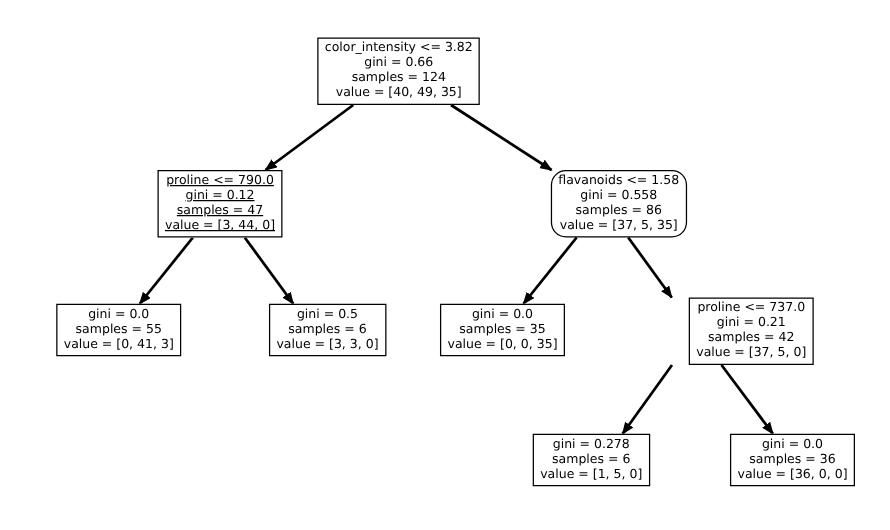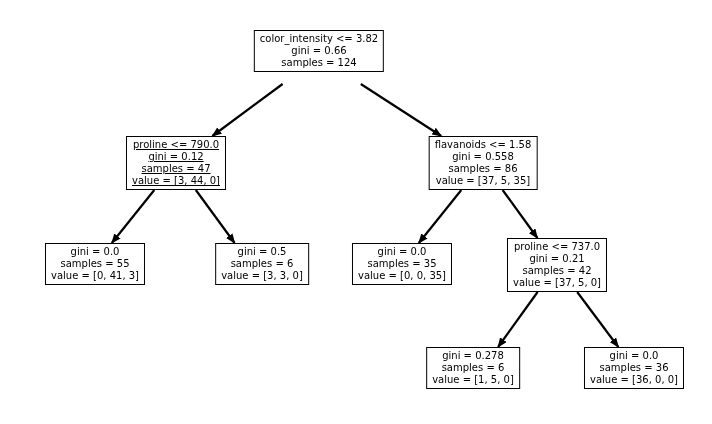--- a/index.html
+++ b/index.html
@@ -24,21 +24,21 @@
     text-align: center;
     white-space: nowrap;
     display: flex;
     flex-direction: column;
     justify-content: center;
     align-items: center;
   }
   
   .pos-root { left: 319px; top: 30px;  }
   .pos-n1   { left: 176px; top: 136px; }
-  .pos-n2   { left: 483px; top: 136px; }
+  .pos-n2   { left: 495px; top: 136px; border-radius: 12px; }
   .pos-n3   { left: 95px;  top: 243px; }
   .pos-n4   { left: 262px; top: 243px; }
   .pos-n5   { left: 402px; top: 243px; }
   .pos-n6   { left: 557px; top: 238px; }
   .pos-n7   { left: 473px; top: 347px; }
   .pos-n8   { left: 634px; top: 347px; }
 </style>
 </head>
 <body style="background: rgb(255, 255, 255);">
 
@@ -57,20 +57,21 @@
       <line x1="461.3" y1="190.0" x2="418.8" y2="243.0" class="edge" stroke="#000000" marker-end="url(#arrow)"></line>
       <line x1="502.6" y1="190.0" x2="537.4" y2="238.0" class="edge" stroke="#000000" marker-end="url(#arrow)"></line>
       <line x1="537.6" y1="292.0" x2="498.1" y2="347.0" class="edge" stroke="#000000" marker-end="url(#arrow)"></line>
       <line x1="577.2" y1="292.0" x2="618.3" y2="347.0" class="edge" stroke="#000000" marker-end="url(#arrow)"></line>
     </svg>
 
   <div class="node pos-root" style="background: rgb(255, 255, 255); border-color: rgb(0, 0, 0); color: rgb(0, 0, 0);">
     <span>color_intensity &lt;= 3.82</span>
     <span>gini = 0.66</span>
     <span>samples = 124</span>
+    <span>value = [40, 49, 35]</span>
   </div>
 
   <div class="node pos-n1" style="background: rgb(255, 255, 255); border-color: rgb(0, 0, 0); color: rgb(0, 0, 0); text-decoration: underline;">
     <span>proline &lt;= 790.0</span>
     <span>gini = 0.12</span>
     <span>samples = 47</span>
     <span>value = [3, 44, 0]</span>
   </div>
 
   <div class="node pos-n2" style="background: rgb(255, 255, 255); border-color: rgb(0, 0, 0); color: rgb(0, 0, 0);">
@@ -91,21 +92,21 @@
     <span>samples = 6</span>
     <span>value = [3, 3, 0]</span>
   </div>
 
   <div class="node pos-n5" style="background: rgb(255, 255, 255); border-color: rgb(0, 0, 0); color: rgb(0, 0, 0);">
     <span>gini = 0.0</span>
     <span>samples = 35</span>
     <span>value = [0, 0, 35]</span>
   </div>
 
-  <div class="node pos-n6" style="background: rgb(255, 255, 255); border-color: rgb(0, 0, 0); color: rgb(0, 0, 0);">
+  <div class="node pos-n6" style="background: rgb(255, 255, 255); border-color: rgb(0, 0, 0); color: rgb(0, 0, 0); margin-left: 44px;">
     <span>proline &lt;= 737.0</span>
     <span>gini = 0.21</span>
     <span>samples = 42</span>
     <span>value = [37, 5, 0]</span>
   </div>
 
   <div class="node pos-n7" style="background: rgb(255, 255, 255); border-color: rgb(0, 0, 0); color: rgb(0, 0, 0);">
     <span>gini = 0.278</span>
     <span>samples = 6</span>
     <span>value = [1, 5, 0]</span>

